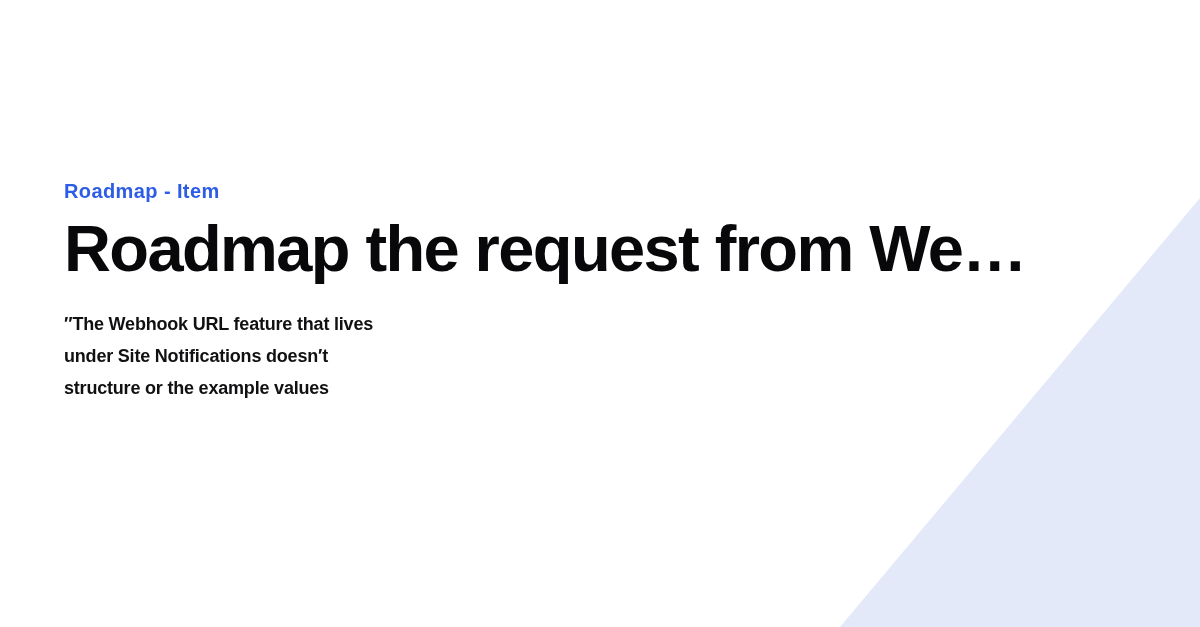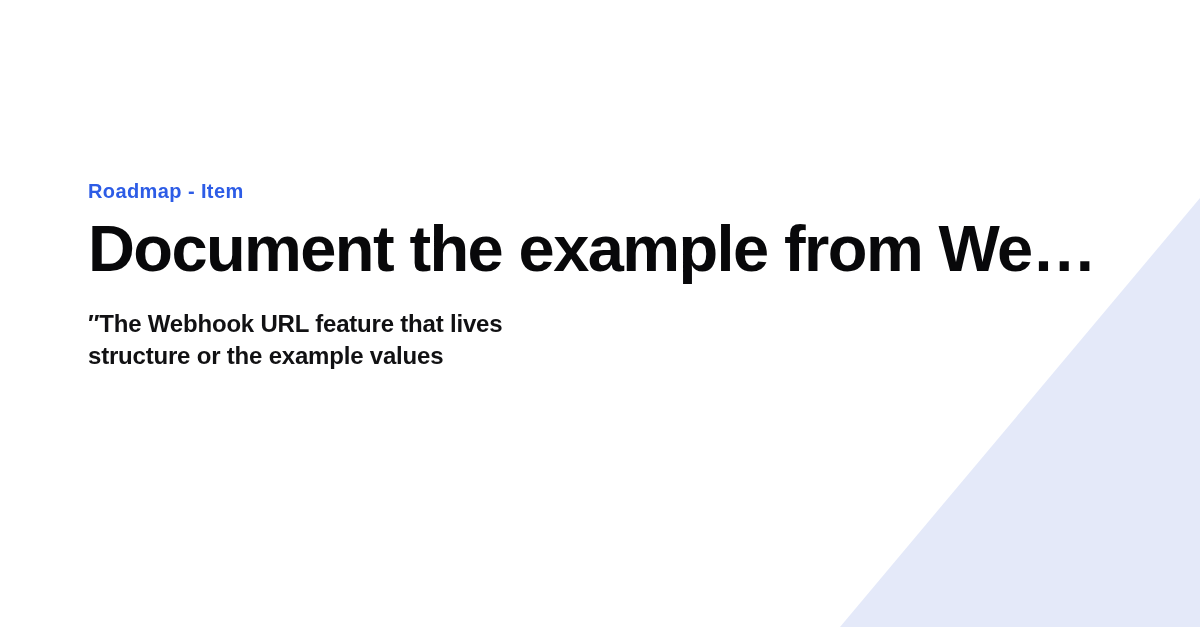--- a/index.html
+++ b/index.html
@@ -30,21 +30,21 @@
   }
   .corner-wedge svg {
     display: block;
     width: 1200px;
     height: 627px;
   }
 
   
   .content {
     position: absolute;
-    left: 88px;
+    left: 64px;
     top: 178px;
     width: 1020px;
     z-index: 2;
   }
 
   .eyebrow {
     font-size: 20px;
     font-weight: 700;
     line-height: 26px;
     letter-spacing: 0.4px;
@@ -58,21 +58,21 @@
     font-weight: 700;
     line-height: 74px;
     letter-spacing: -1.6px;
     color: #08080a;
     margin: 0 0 22px 0;
     white-space: nowrap;
     overflow: hidden;
   }
 
   .excerpt {
-    font-size: 24px;
+    font-size: 18px;
     font-weight: 700;
     line-height: 32px;
     letter-spacing: -0.2px;
     color: #111113;
     margin: 0;
     max-width: 600px;
   }
   .excerpt .line {
     display: block;
     white-space: pre;
@@ -86,21 +86,22 @@
   <div class="corner-wedge">
     <svg viewBox="0 0 1200 627" xmlns="http://www.w3.org/2000/svg" aria-hidden="true">
       <polygon points="1200,198 1200,627 840,627" fill="#e4e9f9"></polygon>
     </svg>
   </div>
 
   <div class="content">
 
     <p class="eyebrow">Roadmap - Item</p>
 
-    <h1 class="headline">Document the example from We…</h1>
+    <h1 class="headline">Roadmap the request from We…</h1>
 
     <div class="excerpt">
       <span class="line">″The Webhook URL feature that lives</span>
+      <span class="line">under Site Notifications doesn′t</span>
       <span class="line">structure or the example values</span>
     </div>
 
   </div>
 </div>
 
 </body></html>

